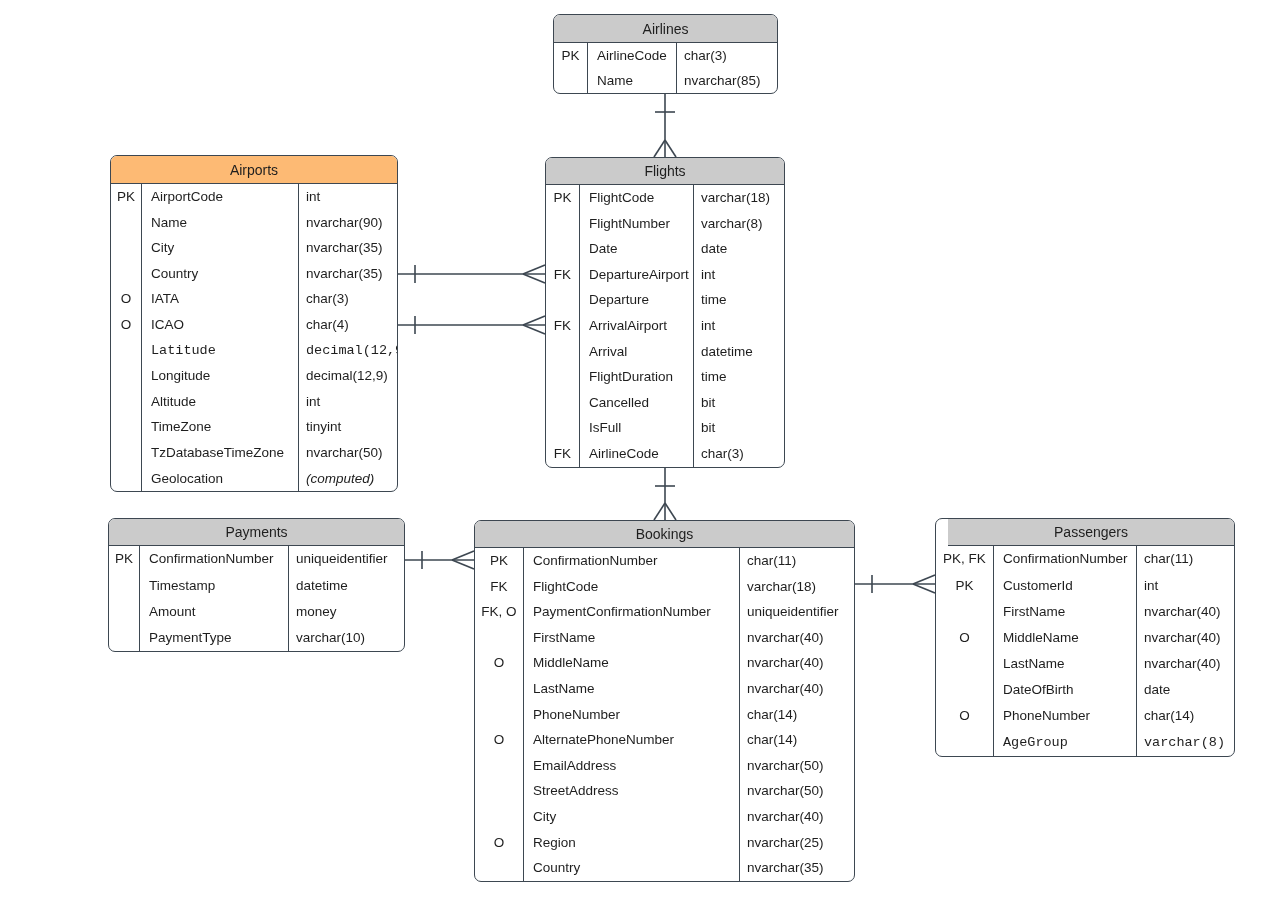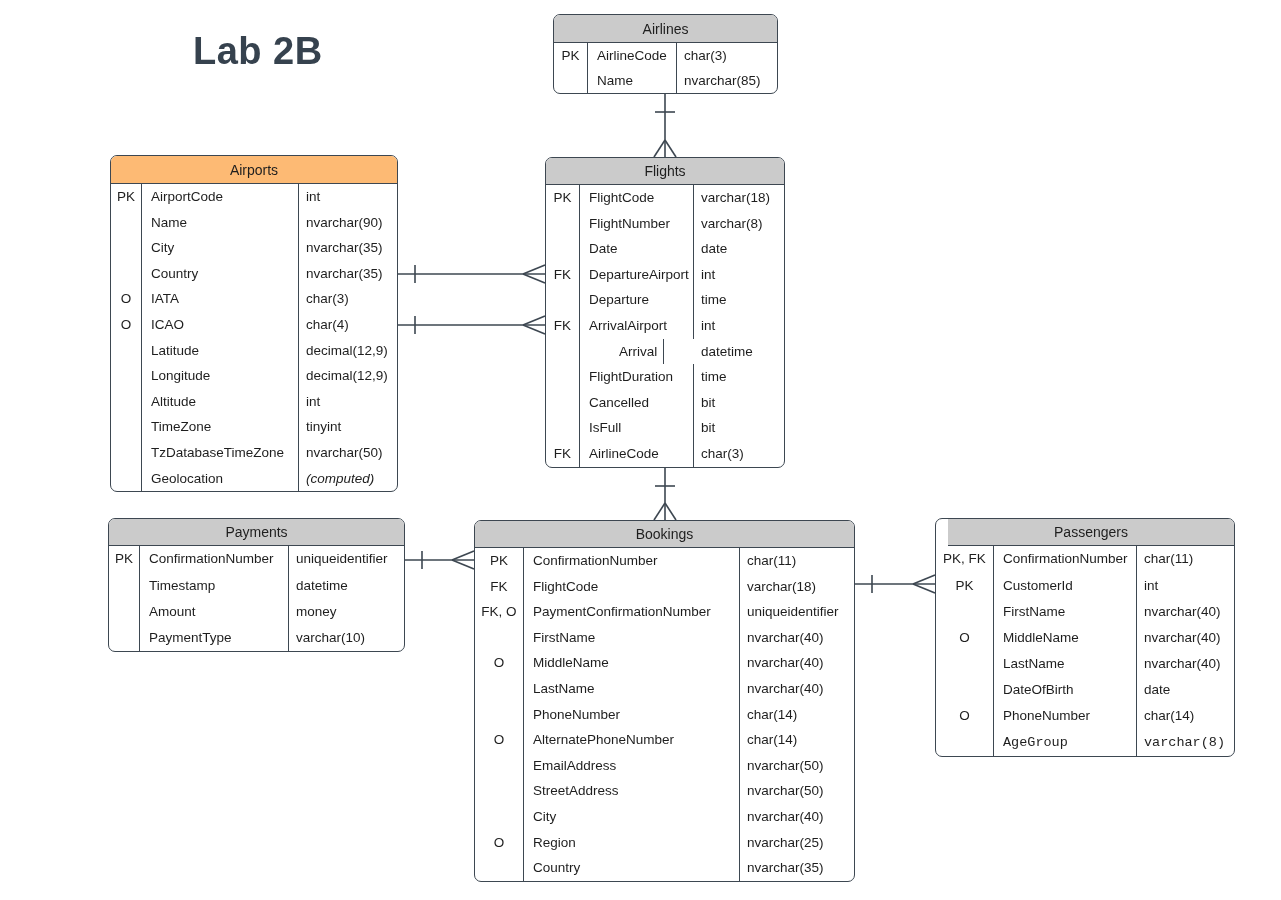--- a/index.html
+++ b/index.html
@@ -81,21 +81,20 @@
     flex: 0 0 auto;
   }
   .cell.type.computed {
     font-style: italic;
   }
 </style>
 </head>
 <body>
 
 <div id="canvas">
-  <h1 id="diagram-title">Lab 2B</h1>
   <svg id="connector-layer" viewBox="0 0 1281 900" xmlns="http://www.w3.org/2000/svg">
       <g>
         <line x1="665" y1="92" x2="665" y2="157" stroke="#3d4751" stroke-width="1.6"></line>
         <line x1="655" y1="112" x2="675" y2="112" stroke="#3d4751" stroke-width="1.6"></line>
         <line x1="665" y1="140" x2="654" y2="157" stroke="#3d4751" stroke-width="1.6"></line>
         <line x1="665" y1="140" x2="676" y2="157" stroke="#3d4751" stroke-width="1.6"></line>
       </g>
       <g>
         <line x1="398" y1="274" x2="545" y2="274" stroke="#3d4751" stroke-width="1.6"></line>
         <line x1="415" y1="265" x2="415" y2="283" stroke="#3d4751" stroke-width="1.6"></line>
@@ -169,21 +168,21 @@
           <div class="attr-row" style="height: 25.6px;">
             <div class="cell key" style="width: 31px;">O</div>
             <div class="cell field">IATA</div>
             <div class="cell type" style="width: 98px;">char(3)</div>
           </div>
           <div class="attr-row" style="height: 25.6px;">
             <div class="cell key" style="width: 31px;">O</div>
             <div class="cell field">ICAO</div>
             <div class="cell type" style="width: 98px;">char(4)</div>
           </div>
-          <div class="attr-row" style="height: 25.6px;">
+          <div class="attr-row" style="height: 25.6px; font-family: Liberation Mono, monospace;">
             <div class="cell key" style="width: 31px;"></div>
             <div class="cell field">Latitude</div>
             <div class="cell type" style="width: 98px;">decimal(12,9)</div>
           </div>
           <div class="attr-row" style="height: 25.6px;">
             <div class="cell key" style="width: 31px;"></div>
             <div class="cell field">Longitude</div>
             <div class="cell type" style="width: 98px;">decimal(12,9)</div>
           </div>
           <div class="attr-row" style="height: 25.6px;">
@@ -234,21 +233,21 @@
           <div class="attr-row" style="height: 25.6px;">
             <div class="cell key" style="width: 34px;"></div>
             <div class="cell field">Departure</div>
             <div class="cell type" style="width: 90px;">time</div>
           </div>
           <div class="attr-row" style="height: 25.6px;">
             <div class="cell key" style="width: 34px;">FK</div>
             <div class="cell field">ArrivalAirport</div>
             <div class="cell type" style="width: 90px;">int</div>
           </div>
-          <div class="attr-row" style="height: 25.6px; gap: 30px;">
+          <div class="attr-row" style="height: 25.6px;">
             <div class="cell key" style="width: 34px;"></div>
             <div class="cell field">Arrival</div>
             <div class="cell type" style="width: 90px;">datetime</div>
           </div>
           <div class="attr-row" style="height: 25.6px;">
             <div class="cell key" style="width: 34px;"></div>
             <div class="cell field">FlightDuration</div>
             <div class="cell type" style="width: 90px;">time</div>
           </div>
           <div class="attr-row" style="height: 25.6px;">

